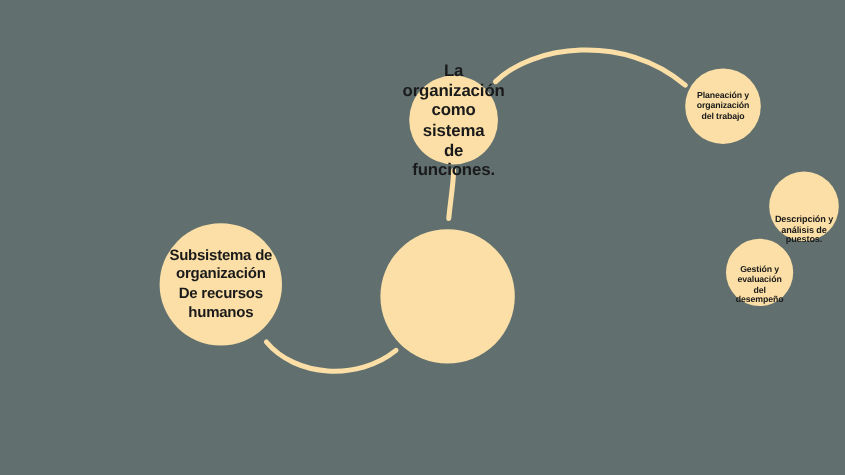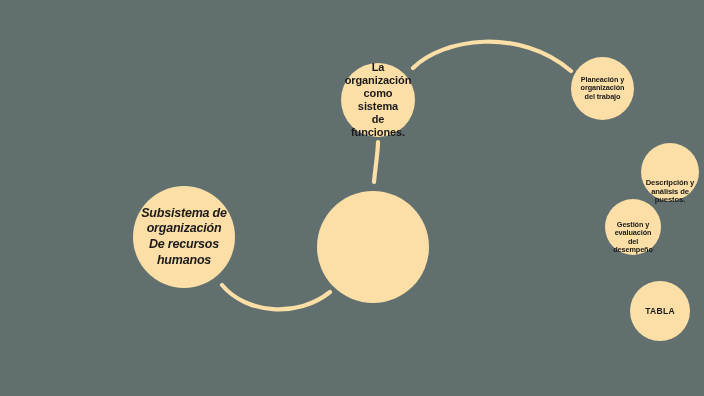--- a/index.html
+++ b/index.html
@@ -43,27 +43,26 @@
     font-weight: bold;
     line-height: 1.18;
     letter-spacing: -0.1px;
     white-space: pre-line;
     padding: 0 3px;
   }
   .node-hub {
     background: #fbdfa6;
   }
   .n-root .node-label {
-    font-style: italic;
     font-size: 12.5px;
     line-height: 1.26;
     letter-spacing: -0.2px;
   }
   .n-top .node-label {
-    font-size: 11px;
+    font-size: 14px;
   }
   .n-plan .node-label {
     font-size: 7.3px;
   }
   .n-desc .node-label {
     font-size: 7.6px;
     margin-top: 40px;
   }
   .n-gest .node-label {
     font-size: 7.3px;
@@ -114,17 +113,14 @@
 puestos.</span>
   </div>
 
   <div class="node n-gest" style="left:605px; top:199px; width:56px; height:56px;align-items:flex-end;">
     <span class="node-label">Gestión y
 evaluación
 del
 desempeño</span>
   </div>
 
-  <div class="node n-tabla" style="left:630px; top:281px; width:60px; height:60px;">
-    <span class="node-label">TABLA</span>
-  </div>
 
 </div>
 
 </body></html>

